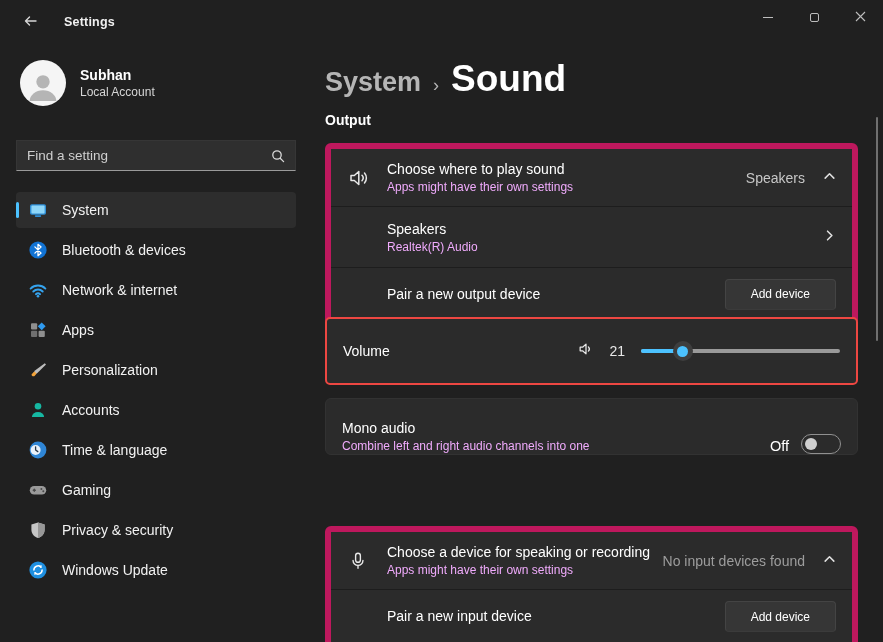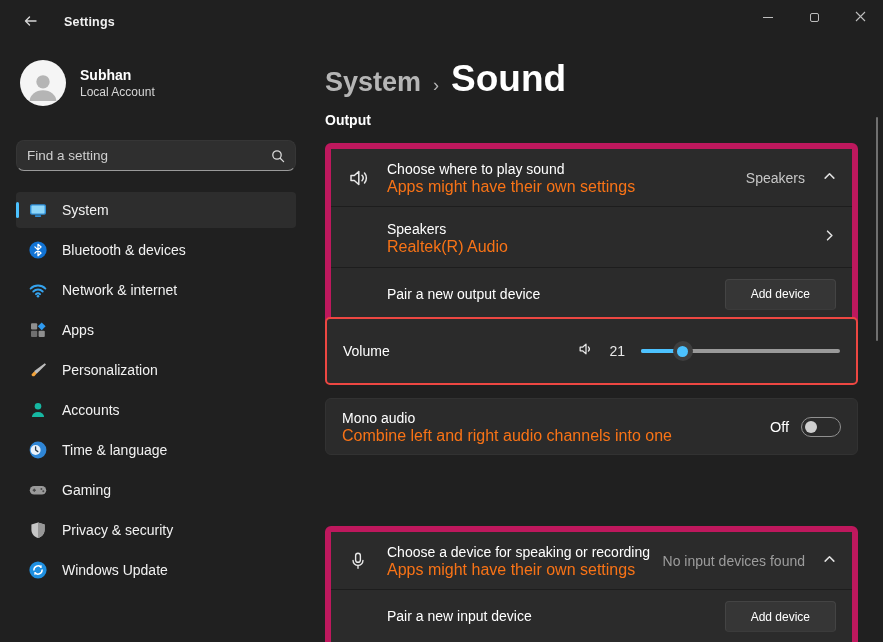--- a/index.html
+++ b/index.html
@@ -14,21 +14,21 @@
   .win-btn{width:46px;height:34px;background:transparent;border:none;display:flex;align-items:center;justify-content:center;cursor:pointer;}
   .min-glyph{display:block;width:10px;height:1px;background:#bdbdbd;}
   .max-glyph{display:block;width:9px;height:9px;border:1px solid #bdbdbd;border-radius:2px;}
 
   
   .sidebar{position:absolute;left:16px;top:56px;width:280px;}
   .profile{display:flex;align-items:center;gap:14px;padding:4px 4px;cursor:pointer;}
   .avatar{width:46px;height:46px;border-radius:50%;background:#f5f5f5;display:flex;align-items:flex-end;justify-content:center;overflow:hidden;}
   .profile-name{font-size:14px;font-weight:700;color:#fff;line-height:18px;}
   .profile-type{font-size:12px;color:#d6d6d6;line-height:16px;}
-  .search-box{position:relative;margin-top:30px;width:280px;height:31px;background:#2f2f2f;border:1px solid #363636;border-bottom:1px solid #9a9a9a;border-radius:8px;display:flex;align-items:center;}
+  .search-box{position:relative;margin-top:30px;width:280px;height:31px;background:#2f2f2f;border:1px solid #363636;border-bottom:1px solid #9a9a9a;border-radius:0;display:flex;align-items:center;}
   .search-box input{flex:1;background:transparent;border:none;outline:none;color:#e8e8e8;font-size:13.5px;padding:0 10px;}
   .search-box input::placeholder{color:#cfcfcf;}
   .search-glyph{margin-right:10px;display:flex;}
   .nav{margin-top:21px;display:flex;flex-direction:column;gap:4px;}
   .nav-item{position:relative;height:36px;display:flex;align-items:center;gap:14px;padding-left:12px;border-radius:4px;cursor:pointer;}
   .nav-item.selected{background:#2d2d2d;}
   .nav-pill{position:absolute;left:0;top:10px;width:3px;height:16px;border-radius:2px;background:var(--accent);display:none;}
   .nav-item.selected .nav-pill{display:block;}
   .nav-icon{width:20px;height:20px;display:flex;align-items:center;justify-content:center;}
   .nav-label{font-size:14px;color:#f2f2f2;}
@@ -44,21 +44,21 @@
   .sec-input{top:514px;margin-top:46px;}
 
   .card-group{position:absolute;left:0;width:533px;background:#2b2b2b;border:6px solid #be185d;border-radius:6px;overflow:hidden;}
   .group-output{top:143px;}
   .group-input{top:526px;height:140px;}
   .row{position:relative;display:flex;align-items:center;padding:0 16px;}
   .row + .row{border-top:1px solid #1d1d1d;}
   .row-icon{width:26px;display:flex;justify-content:flex-start;margin-right:14px;}
   .row-texts{flex:1;min-width:0;}
   .row-title{font-size:14px;color:#fff;line-height:19px;}
-  .row-sub{font-size:16px;color:#f97316;line-height:16px;}
+  .row-sub{font-size:12px;color:#f0abfc;line-height:16px;}
   .row-right{display:flex;align-items:center;gap:18px;}
   .row-value{font-size:14px;color:#c7c7c7;}
   .row-value.dim{color:#9d9d9d;}
   .indent{padding-left:56px;}
   .btn{background:#363636;border:1px solid #444;border-bottom-color:#3b3b3b;border-radius:4px;color:#fff;font-size:12px;height:31px;padding:0 25px;cursor:pointer;}
 
   .r-playsound{height:57px;}
   .r-speakers{height:61px;cursor:pointer;}
   .r-pairout{height:53px;}
   .r-choosein{height:57px;}
@@ -69,21 +69,21 @@
   .volume-label{flex:1;font-size:14px;color:#fff;}
   .volume-right{display:flex;align-items:center;gap:12px;}
   .volume-num{font-size:14px;color:#e8e8e8;min-width:18px;text-align:right;margin-right:4px;}
   .slider{position:relative;width:199px;height:20px;cursor:pointer;}
   .slider-track{position:absolute;left:0;right:0;top:8px;height:4px;border-radius:2px;background:#9a9a9a;}
   .slider-fill{position:absolute;left:0;top:8px;height:4px;border-radius:2px;background:var(--accent);}
   .slider-thumb{position:absolute;top:0;width:20px;height:20px;border-radius:50%;background:#3e3e3e;display:flex;align-items:center;justify-content:center;cursor:grab;}
   .thumb-dot{width:11px;height:11px;border-radius:50%;background:var(--accent);}
 
   
-  .mono-card{position:absolute;left:0;top:398px;width:533px;height:57px;background:#2b2b2b;border:1px solid #323232;border-radius:6px;display:flex;align-items:center;padding:0 16px;}
+  .mono-card{position:absolute;left:0;top:398px;width:533px;height:57px;background:#2b2b2b;border:1px solid #323232;border-radius:6px;display:flex;align-items:flex-end;padding:0 16px;}
   .toggle-label{font-size:14.5px;color:#fff;margin-right:12px;}
   .toggle{width:40px;height:20px;border:1px solid #909090;border-radius:10px;position:relative;background:transparent;cursor:pointer;}
   .toggle-knob{position:absolute;left:3px;top:3px;width:12px;height:12px;border-radius:50%;background:#cfcfcf;}
 
   .scrollbar{position:absolute;right:5px;top:117px;width:2px;height:224px;background:#707070;border-radius:1px;}
 </style>
 </head>
 <body>
 
 <div class="screen">

